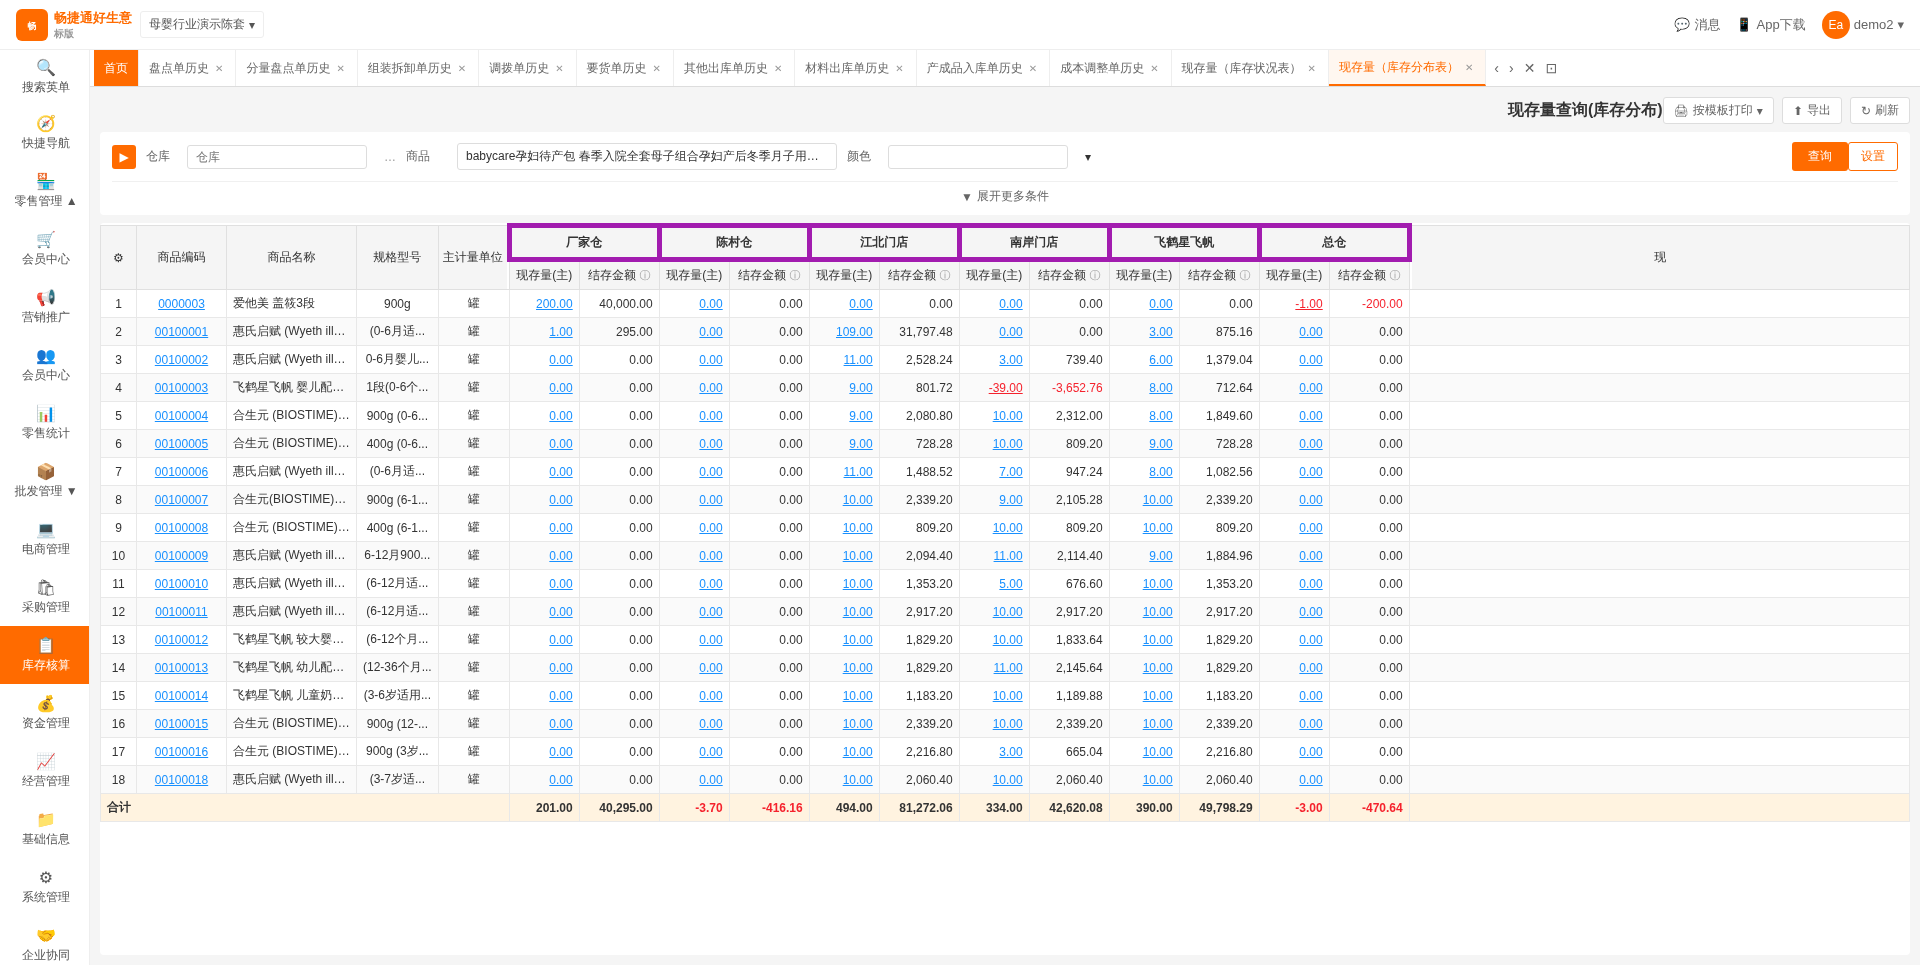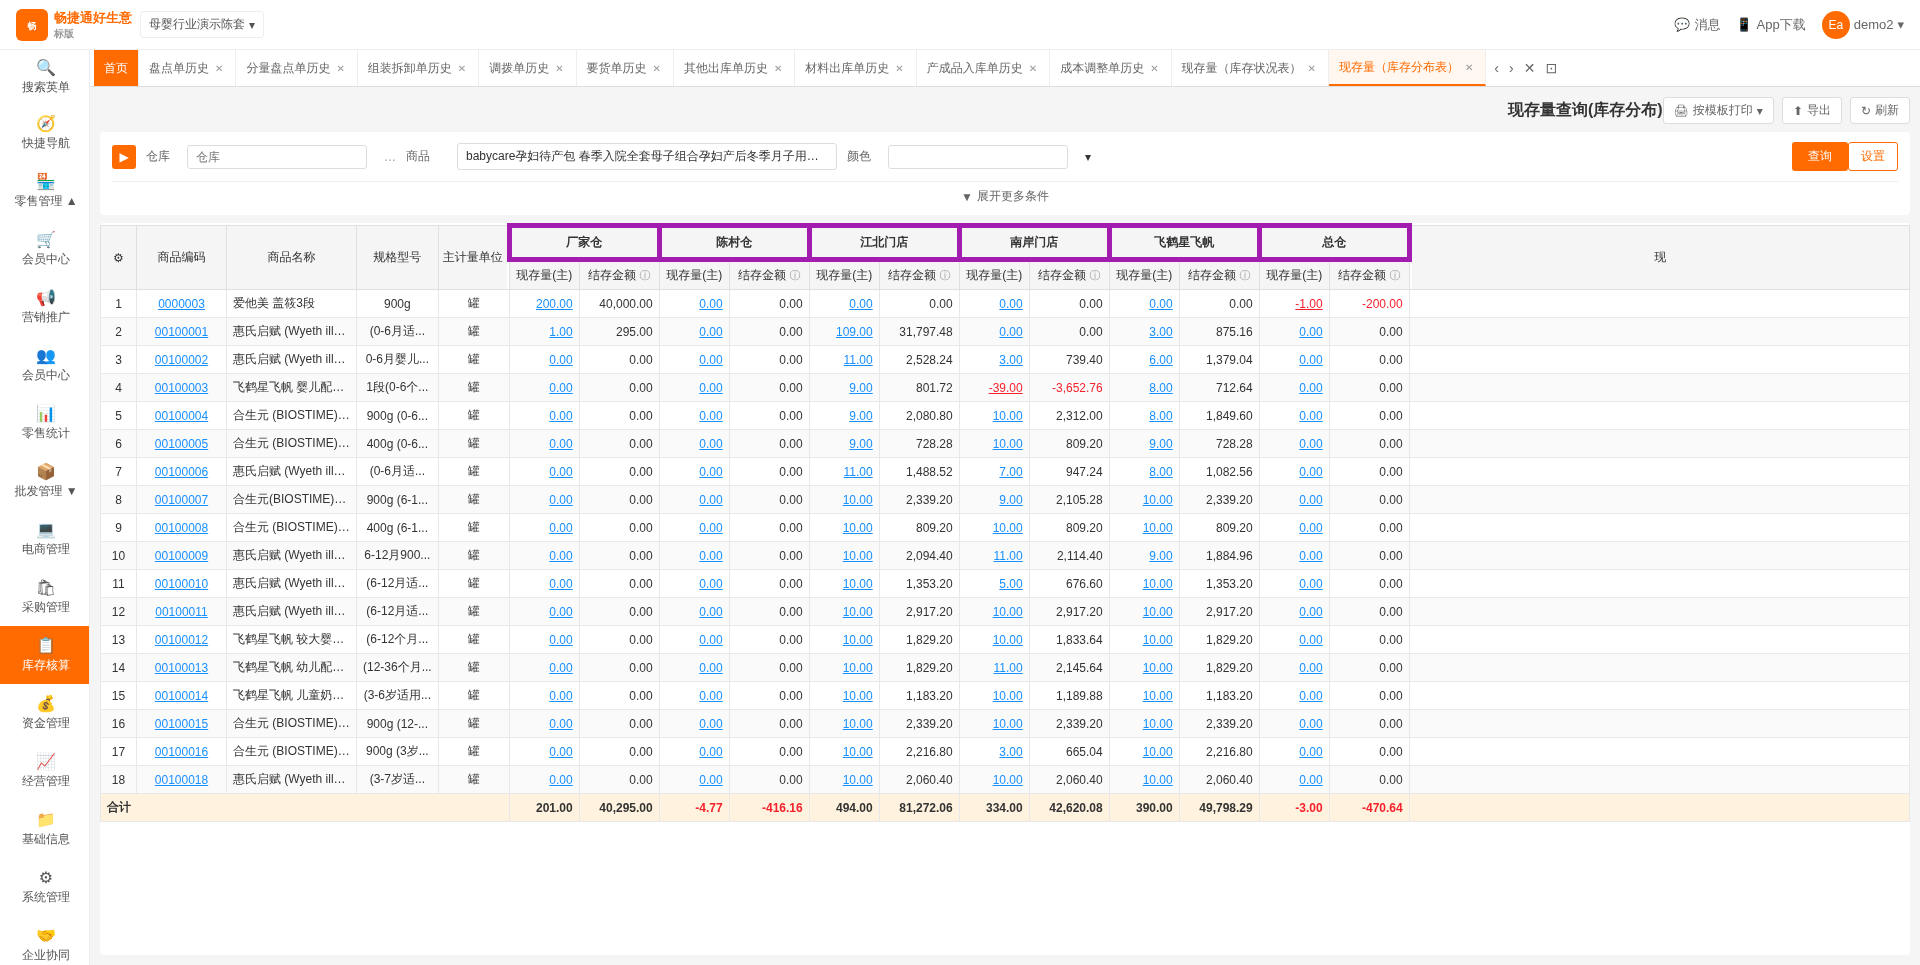--- a/index.html
+++ b/index.html
@@ -672,21 +672,21 @@
     <td class="td-cell td-num td-link">10.00</td>
     <td class="td-cell td-num">2,060.40</td>
     <td class="td-cell td-num td-link ">0.00</td>
     <td class="td-cell td-num ">0.00</td>
     <td class="td-cell"></td>
   </tr>
                 <tr class="summary-row">
   <td class="td-cell" colspan="5" style="text-align:left;font-weight:bold;">合计</td>
   <td class="td-cell td-num">201.00</td>
   <td class="td-cell td-num">40,295.00</td>
-  <td class="td-cell td-num td-red">-4.77</td>
+  <td class="td-cell td-num td-red">-3.70</td>
   <td class="td-cell td-num td-red">-416.16</td>
   <td class="td-cell td-num">494.00</td>
   <td class="td-cell td-num">81,272.06</td>
   <td class="td-cell td-num">334.00</td>
   <td class="td-cell td-num">42,620.08</td>
   <td class="td-cell td-num">390.00</td>
   <td class="td-cell td-num">49,798.29</td>
   <td class="td-cell td-num td-red">-3.00</td>
   <td class="td-cell td-num td-red">-470.64</td>
   <td class="td-cell"></td>

